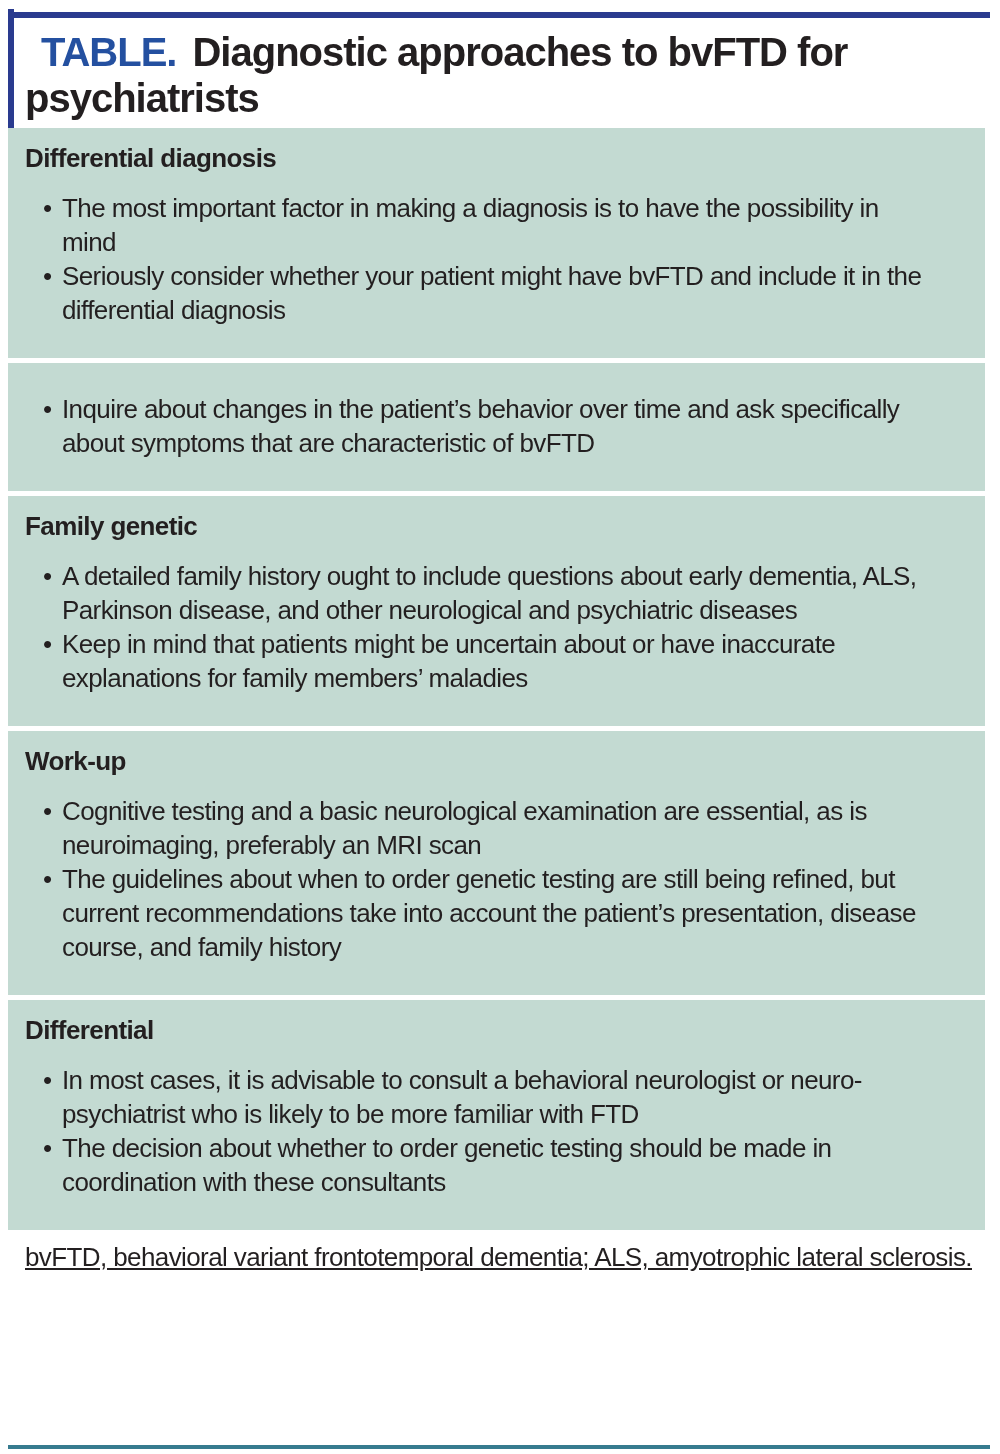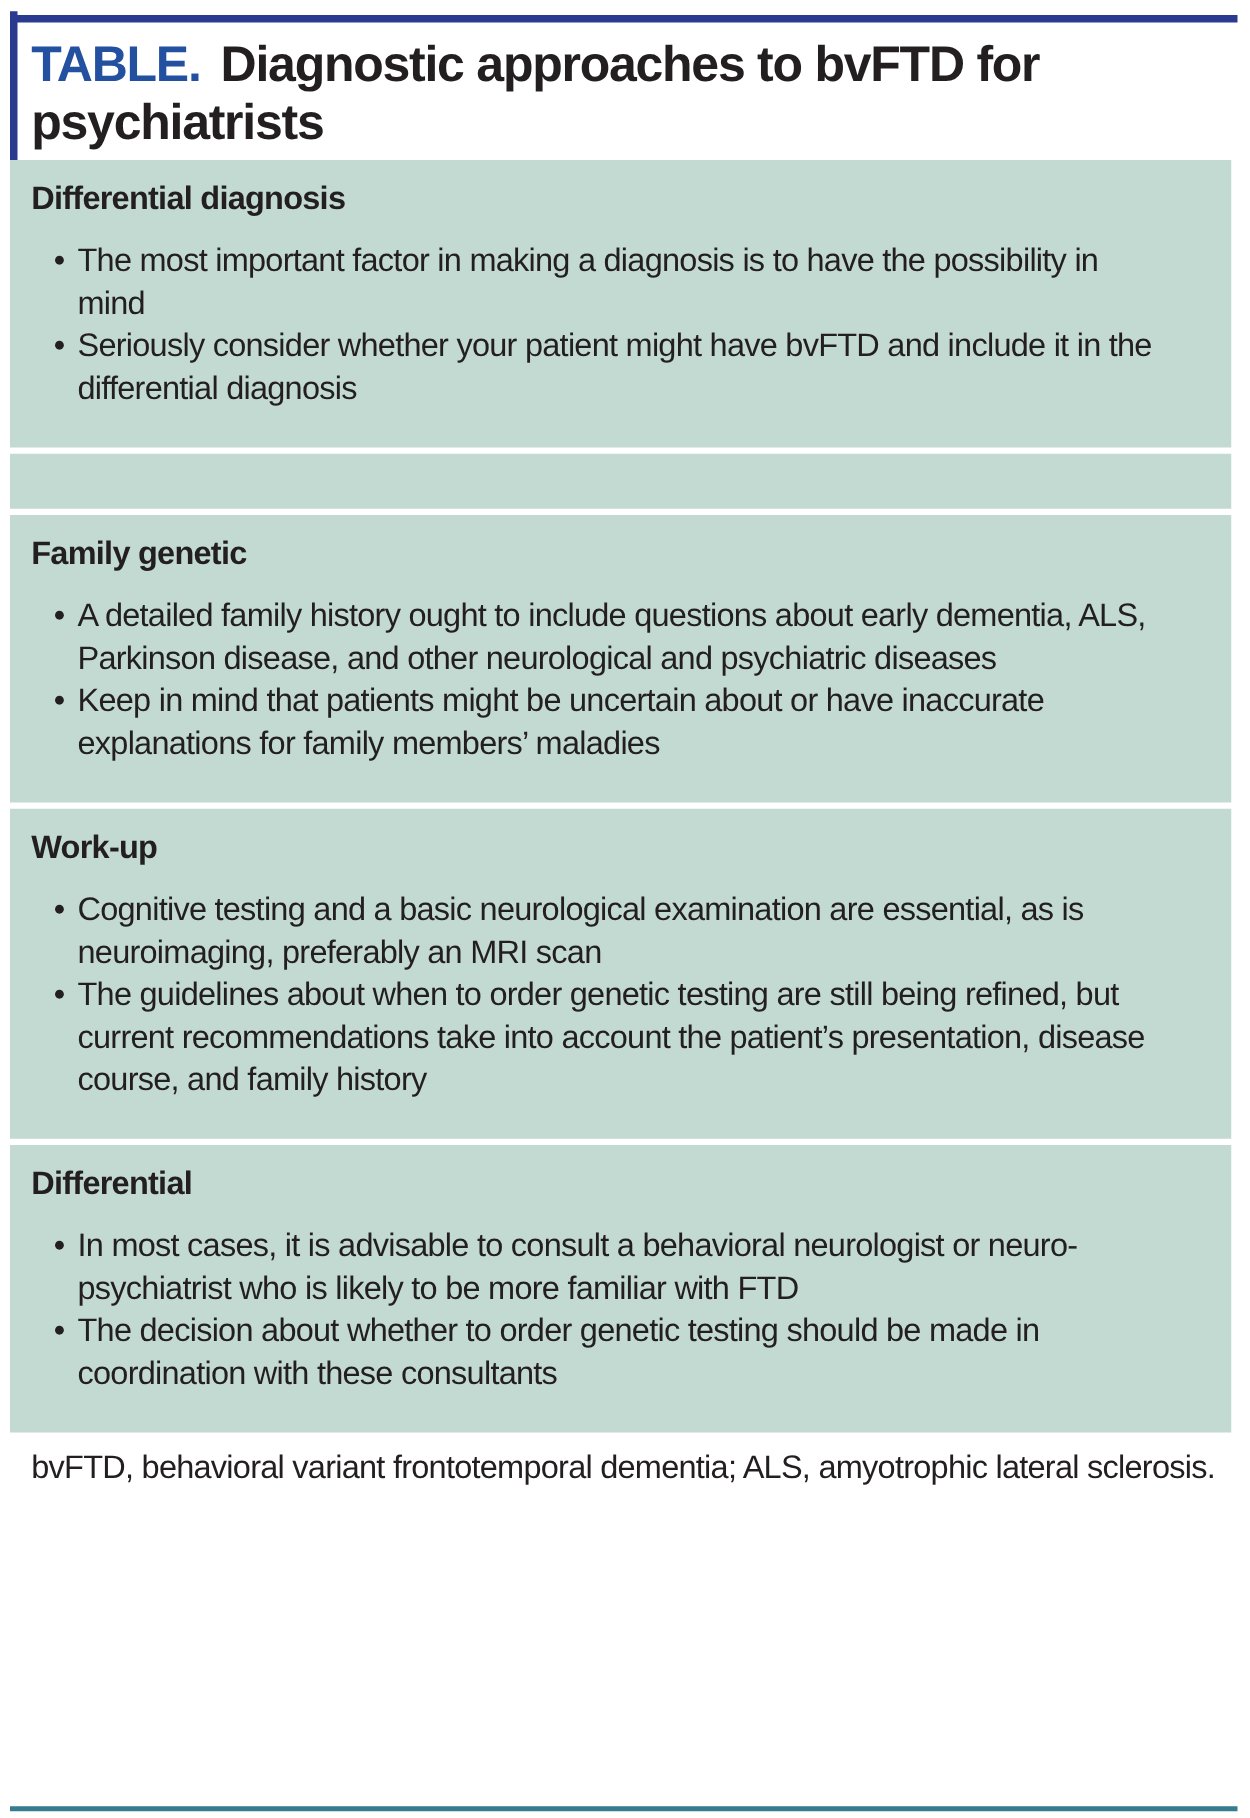--- a/index.html
+++ b/index.html
@@ -28,21 +28,21 @@
     margin:9px 0 0 8px;
     border-left:6px solid var(--navy);
     padding:20px 0 7px 11px;
     background:#ffffff;
   }
   .title-block h1{
     margin:0;max-width:930px;
     font-size:40px;line-height:46px;font-weight:bold;
     letter-spacing:-1px;color:var(--ink);
   }
-  .table-label{color:var(--label-blue);margin-right:16px;}
+  .table-label{color:var(--label-blue);margin-right:16px;margin-left:16px;}
 
   .sections{margin-left:8px;width:977px;}
   .section{
     background:var(--panel-teal);
     margin-bottom:5px;
     padding:13px 32px 15px 17px;
     font-size:26px;line-height:34px;letter-spacing:-0.6px;
   }
   .section h2{
     margin:0;font-size:26px;line-height:34px;font-weight:bold;
@@ -52,21 +52,21 @@
   .section li{position:relative;padding-left:21px;}
   .section li::before{
     content:"\2022";
     position:absolute;left:2px;top:0;
   }
 
   .footnote{
     margin:10px 0 0 8px;
     padding-left:17px;
     font-size:26px;line-height:34px;letter-spacing:-0.6px;
-    color:var(--ink);background:#ffffff;
+    color:var(--ink);background:#ffffff;text-decoration:underline;
   }
 
   .bottom-rule{
     position:absolute;left:8px;top:1436px;width:982px;height:4px;
     background:var(--rule-teal);
   }
 </style>
 </head>
 <body>
 
@@ -83,20 +83,21 @@
     <div class="section">
       <h2>Differential diagnosis</h2>
       <ul>
         <li>The most important factor in making a diagnosis is to have the possibility in mind</li>
         <li>Seriously consider whether your patient might have bvFTD and include it in the differential diagnosis</li>
       </ul>
     </div>
 
     <div class="section">
       <ul>
+        <li>Inquire about changes in the patient’s behavior over time and ask specifically about symptoms that are characteristic of bvFTD</li>
       </ul>
     </div>
 
     <div class="section">
       <h2>Family genetic</h2>
       <ul>
         <li>A detailed family history ought to include questions about early dementia, ALS, Parkinson disease, and other neurological and psychiatric diseases</li>
         <li>Keep in mind that patients might be uncertain about or have inaccurate explanations for family members’ maladies</li>
       </ul>
     </div>

